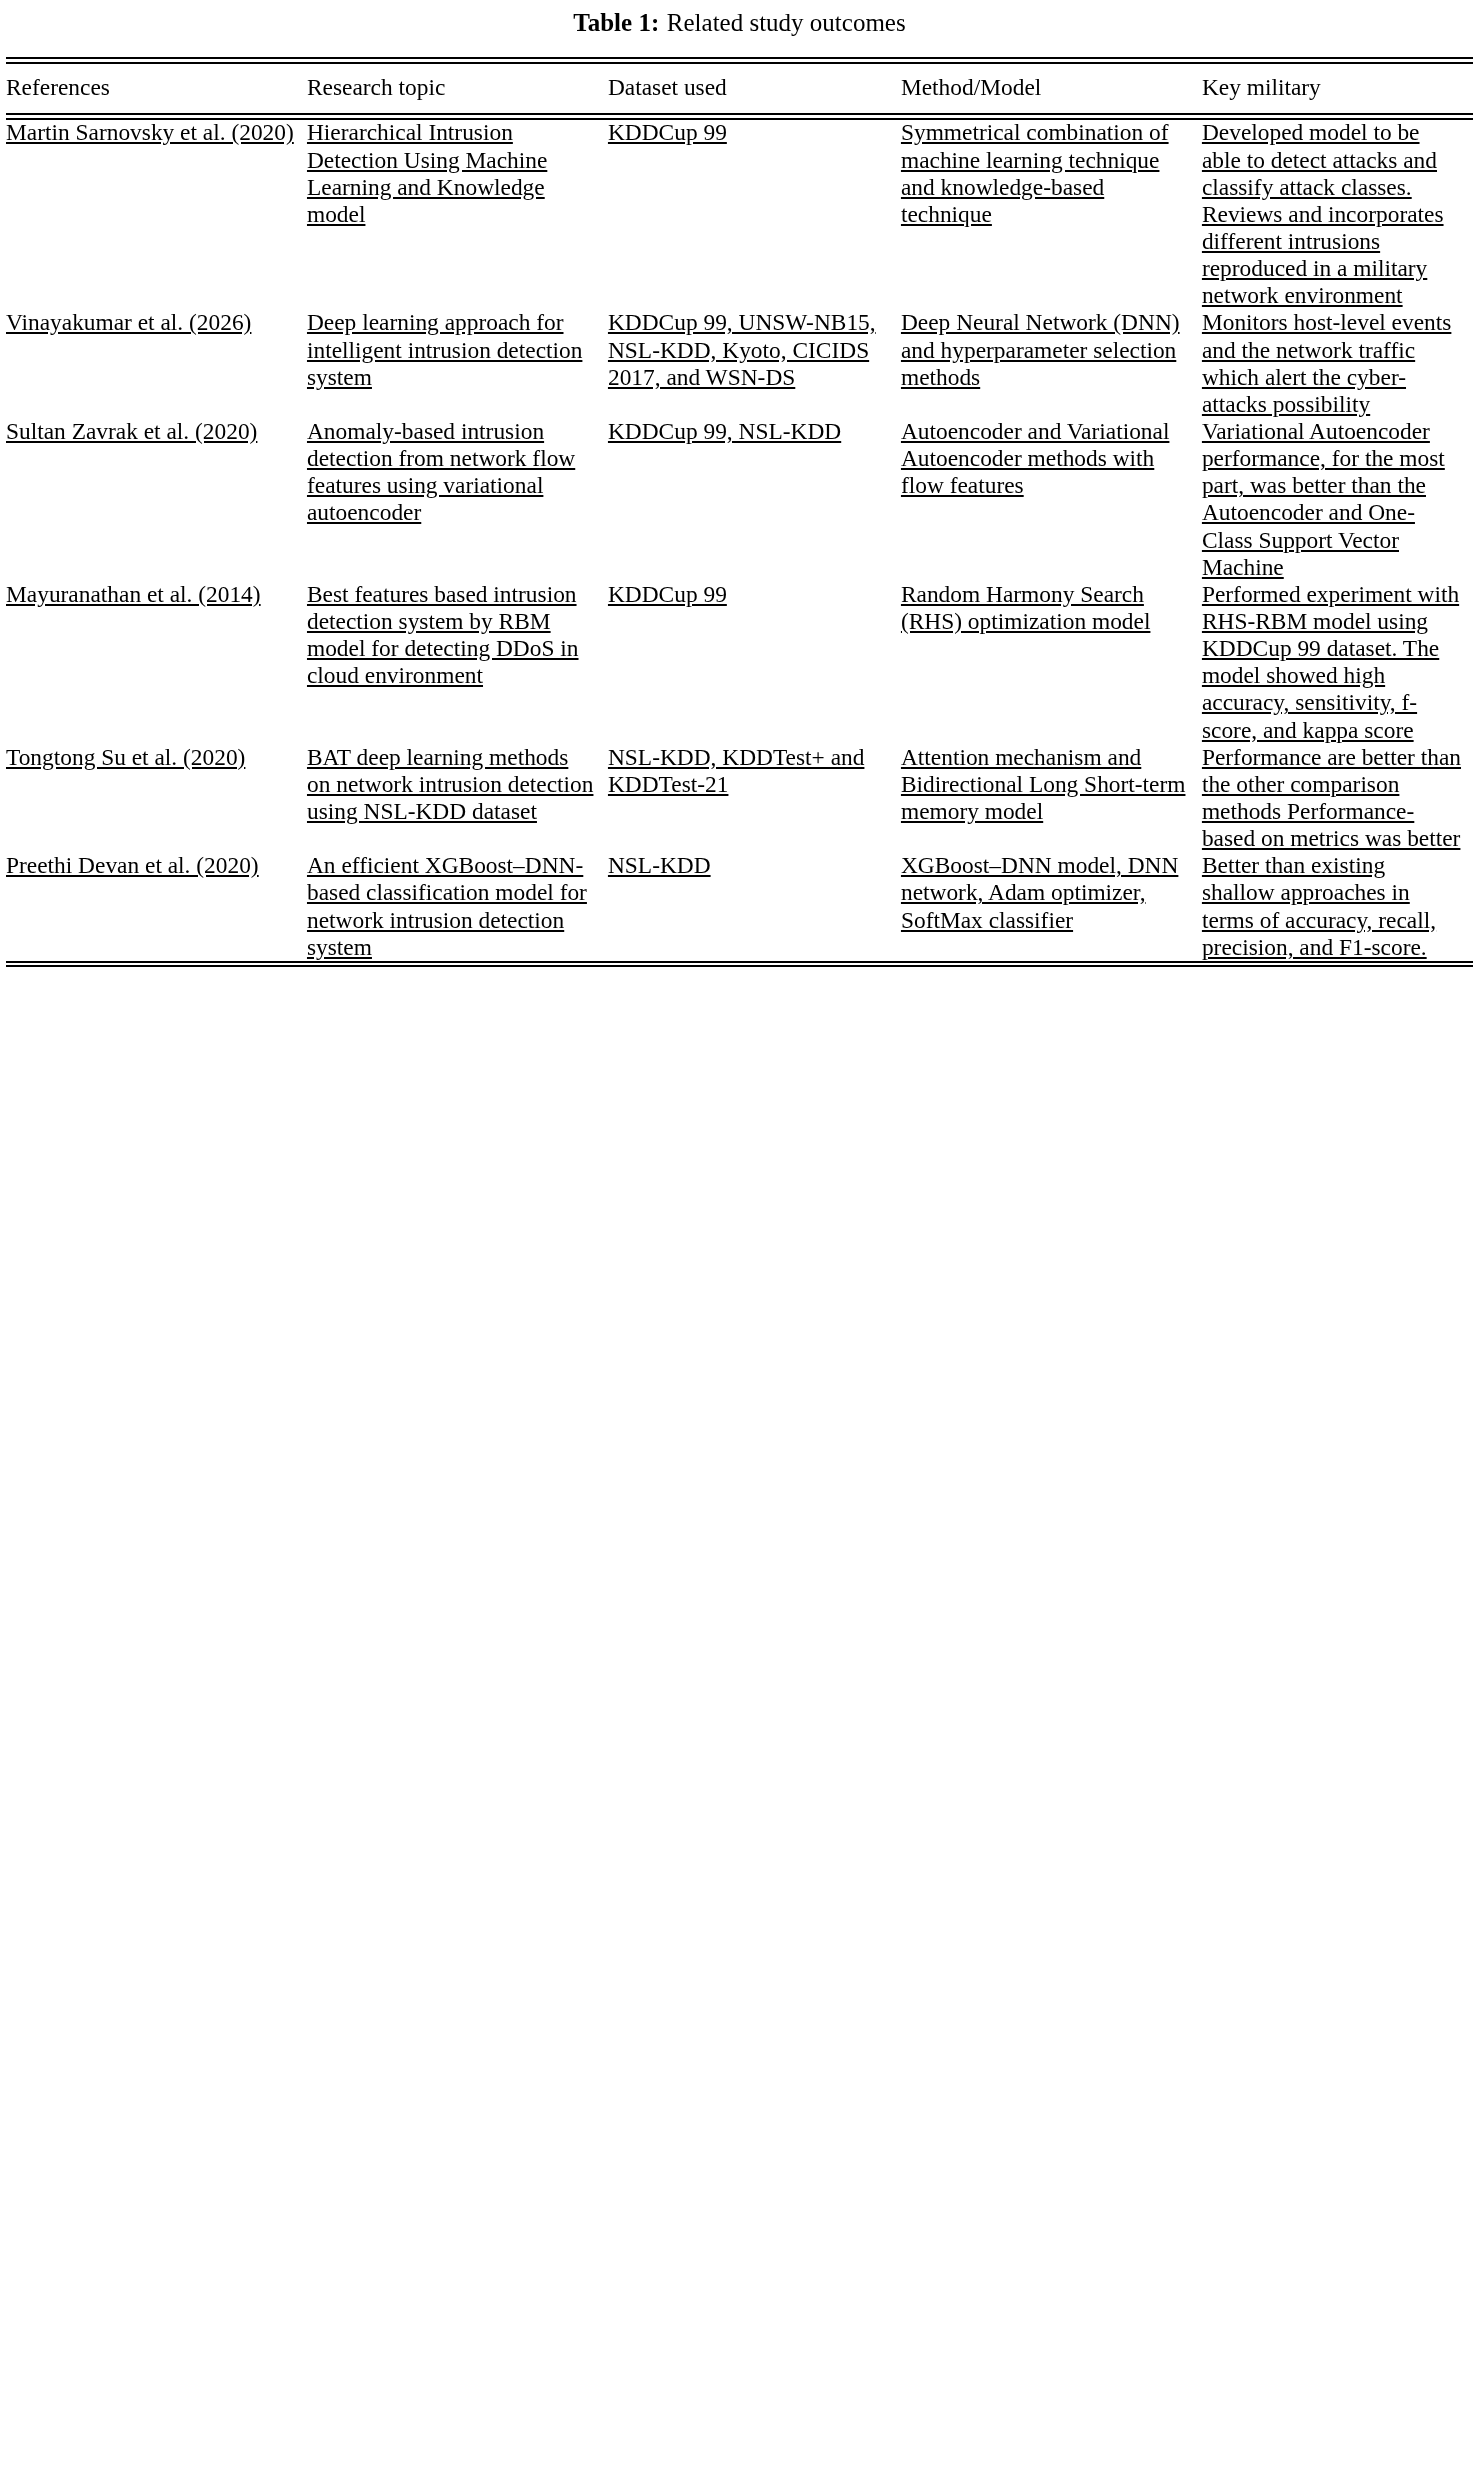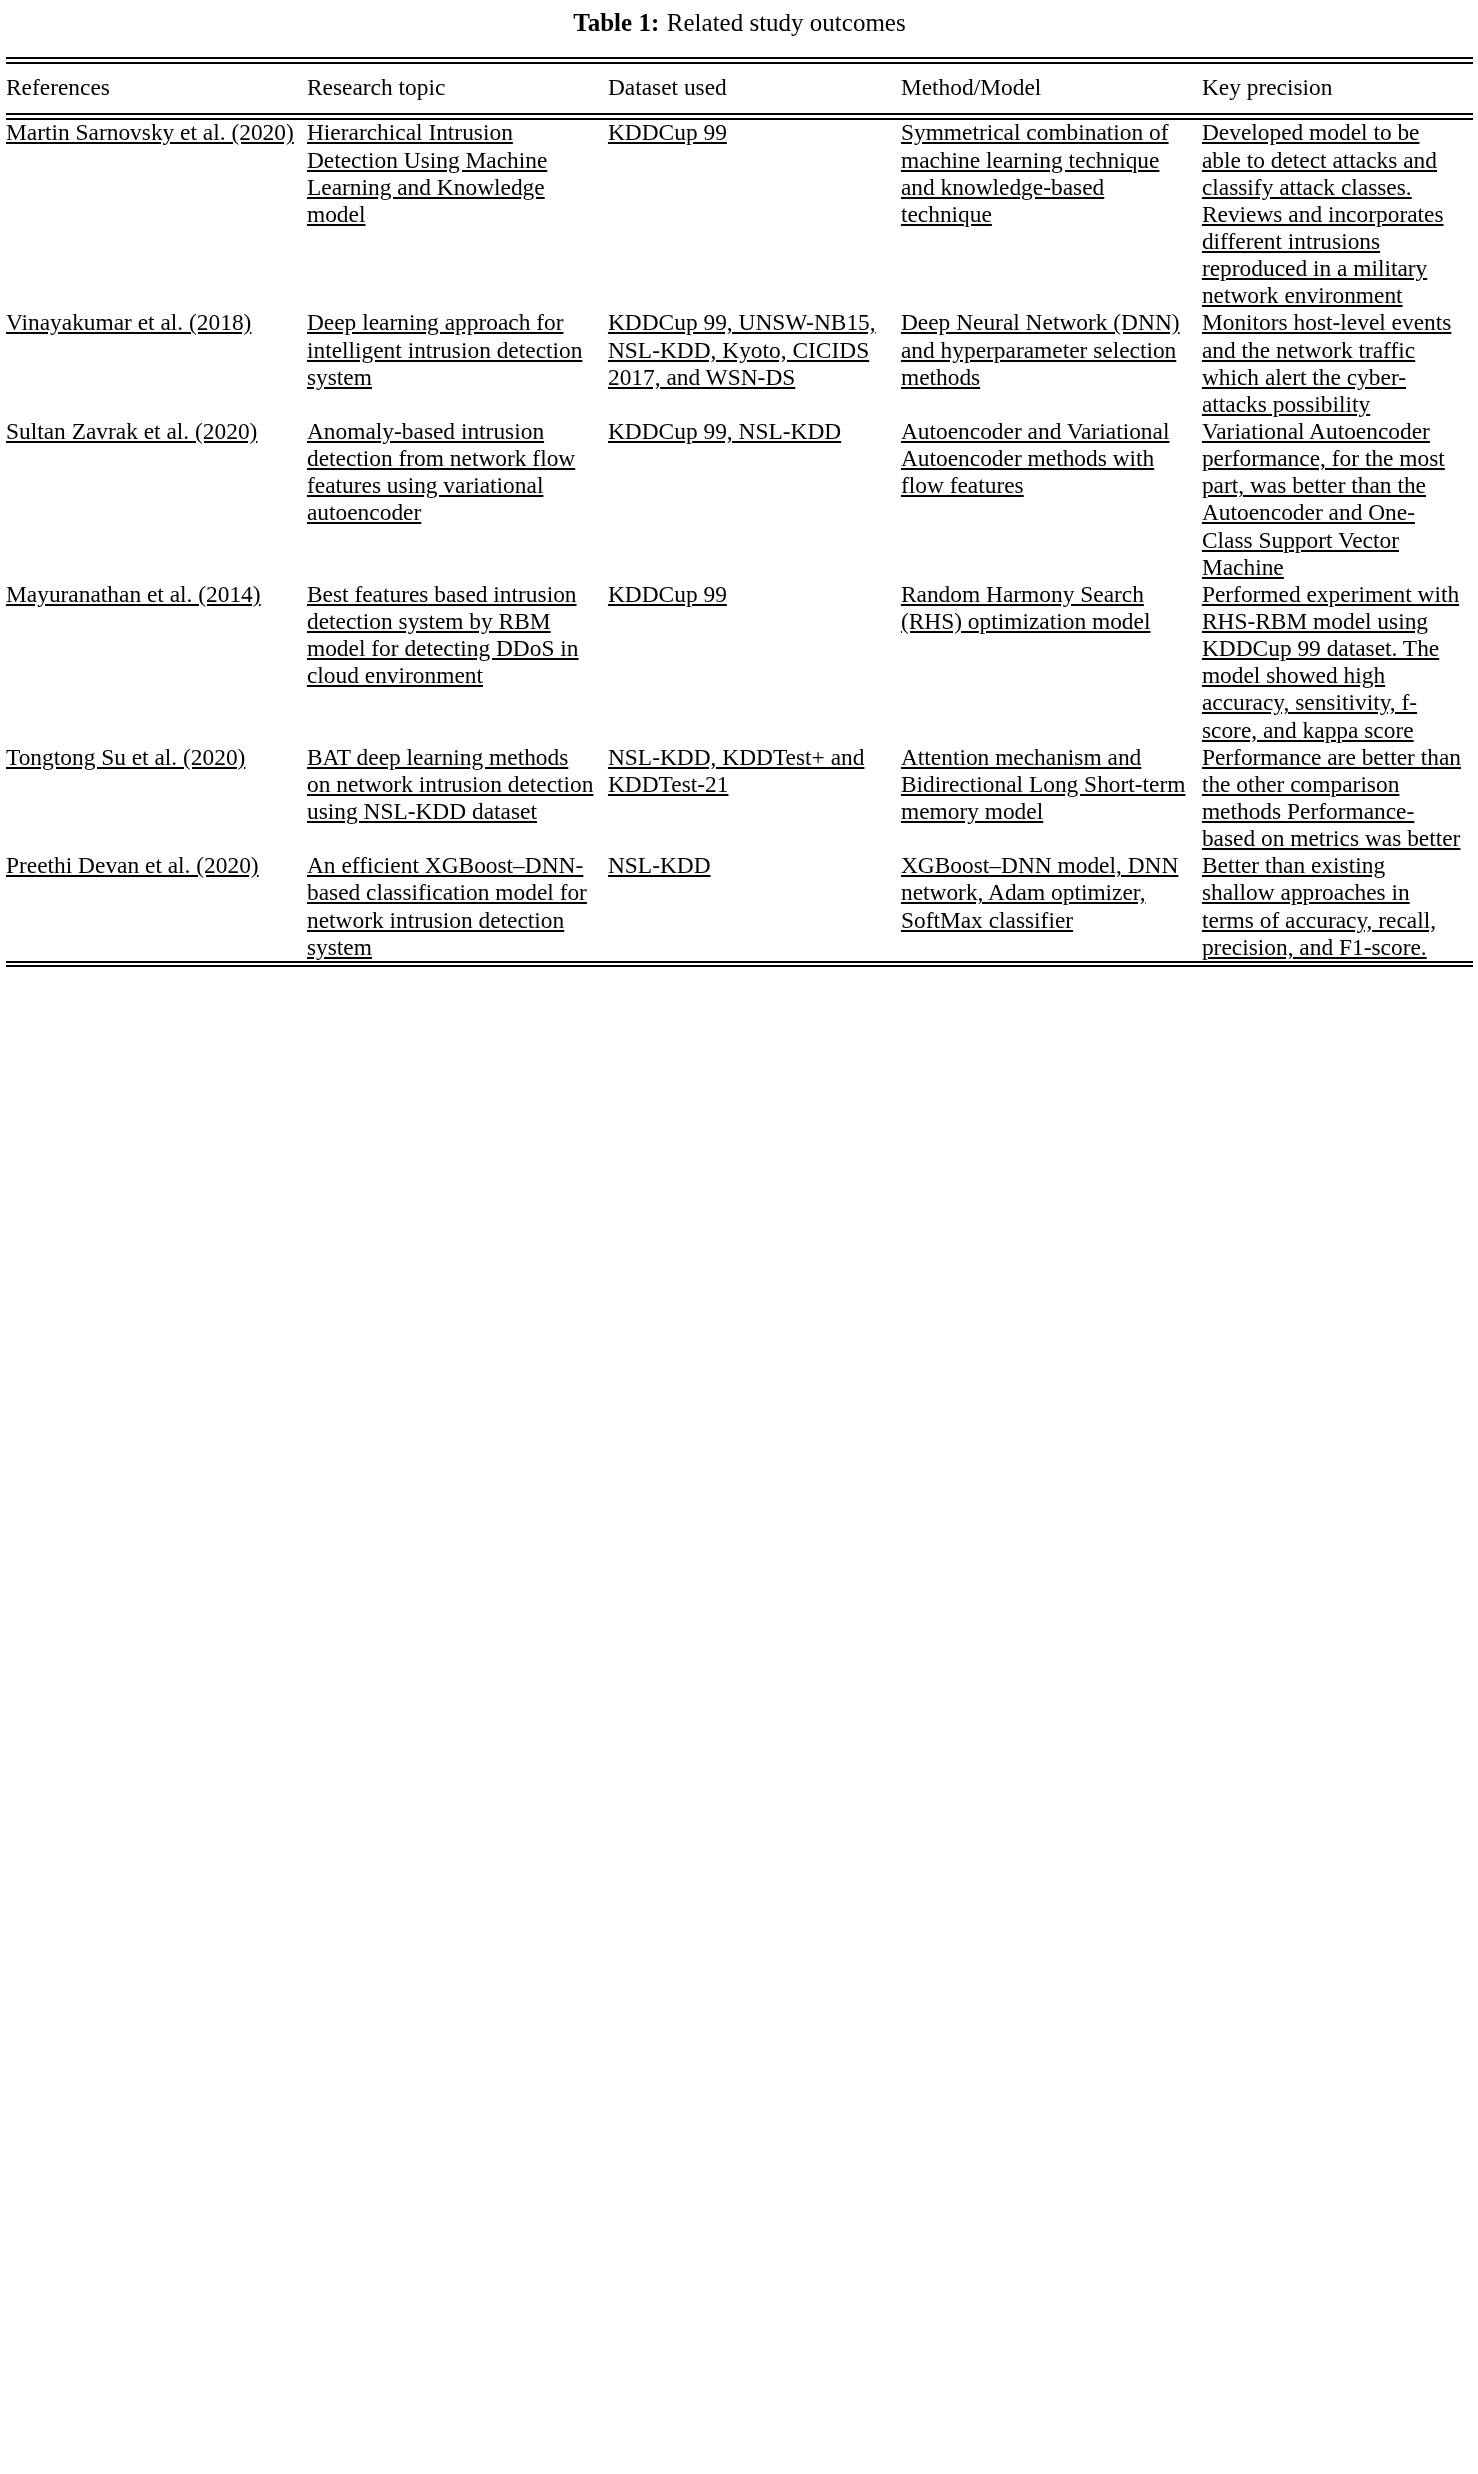--- a/index.html
+++ b/index.html
@@ -114,21 +114,21 @@
       <col class="c-dataset">
       <col class="c-method">
       <col class="c-findings">
     </colgroup>
     <thead>
       <tr>
         <th>References</th>
         <th>Research topic</th>
         <th>Dataset used</th>
         <th>Method/Model</th>
-        <th>Key precision</th>
+        <th>Key military</th>
       </tr>
     </thead>
   </table>
 
   <div class="divider"></div>
 
   <table class="study-table">
     <colgroup>
       <col class="c-ref">
       <col class="c-topic">
@@ -151,21 +151,21 @@
         <td>
             <span class="cell-text">Symmetrical combination of machine learning technique and knowledge-based technique</span>
           </td>
         <td>
             <span class="cell-text">Developed model to be able to detect attacks and classify attack classes. Reviews and incorporates different intrusions reproduced in a military network environment</span>
           </td>
       </tr>
 
       <tr>
         <td>
-            <span class="cell-text">Vinayakumar et al. (2018)</span>
+            <span class="cell-text">Vinayakumar et al. (2026)</span>
           </td>
         <td>
             <span class="cell-text">Deep learning approach for intelligent intrusion detection system</span>
           </td>
         <td>
             <span class="cell-text">KDDCup 99, UNSW-NB15, NSL-KDD, Kyoto, CICIDS 2017, and WSN-DS</span>
           </td>
         <td>
             <span class="cell-text">Deep Neural Network (DNN) and hyperparameter selection methods</span>
           </td>

